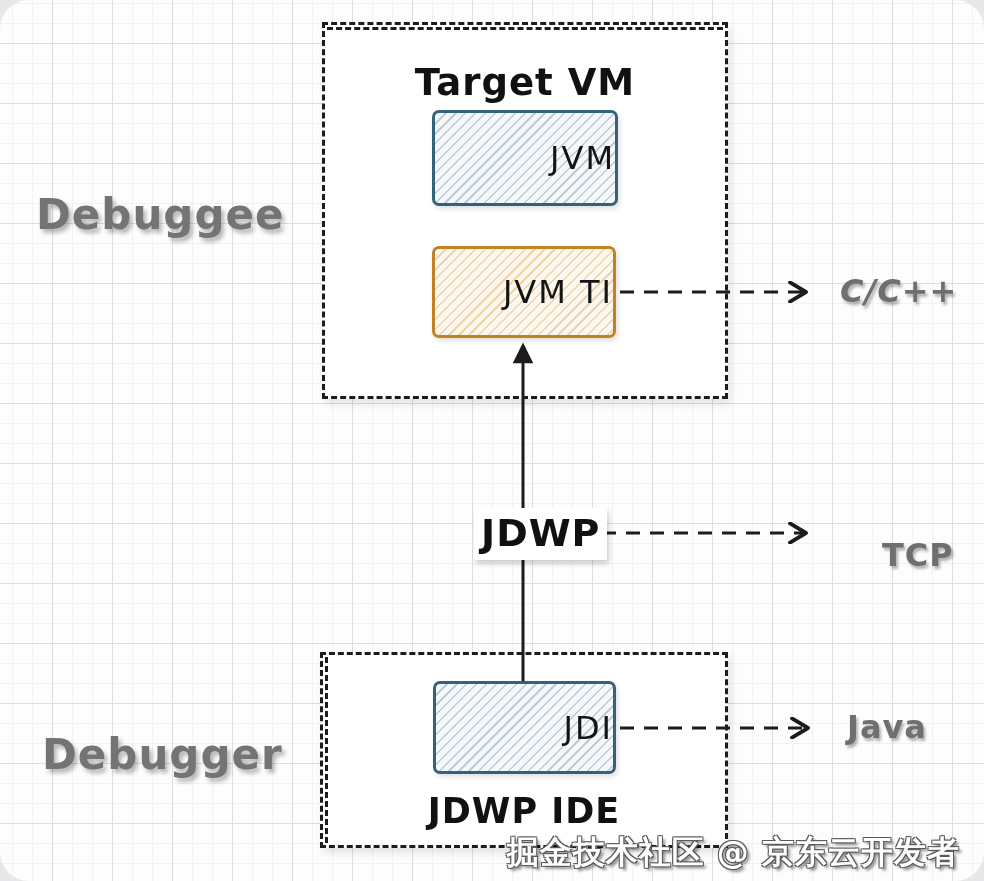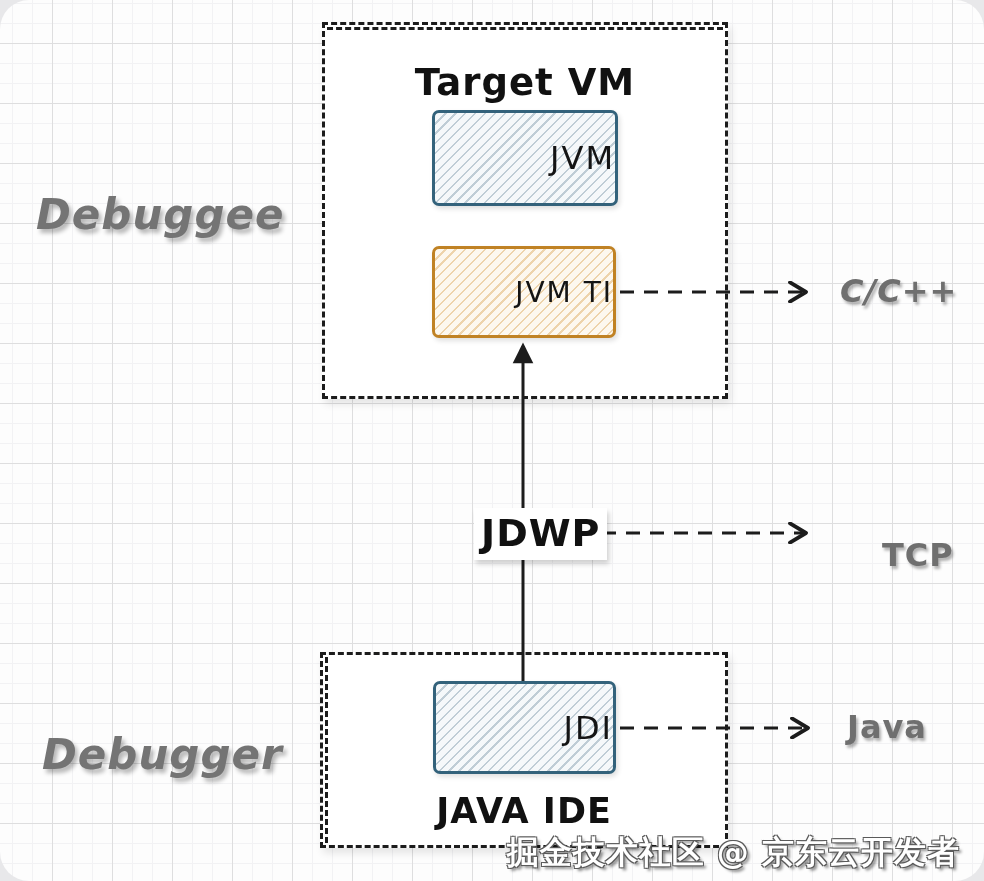--- a/index.html
+++ b/index.html
@@ -59,29 +59,28 @@
       rgba(67,105,130,0.30) 0px, rgba(67,105,130,0.30) 1.6px,
       transparent 1.6px, transparent 7px);
     font-size:32px;letter-spacing:2px;
   }
   .hatch-orange{
     border:3px solid #c08224;
     background-color:#fdf8ef;
     background-image:repeating-linear-gradient(135deg,
       rgba(213,152,62,0.38) 0px, rgba(213,152,62,0.38) 1.6px,
       transparent 1.6px, transparent 7px);
-    font-size:28px;letter-spacing:2px;
+    font-size:32px;letter-spacing:2px;
   }
 
   
   .side-label{
     position:absolute;
     color:#747474;font-size:42px;font-weight:bold;letter-spacing:1px;
     text-shadow:3px 4px 4px rgba(0,0,0,0.28);
-    font-style:italic;
   }
   .endpoint-label{
     position:absolute;
     color:#6f6f6f;font-size:32px;font-weight:bold;letter-spacing:1px;
     text-shadow:2px 3px 3px rgba(0,0,0,0.30);
   }
   .endpoint-label.italic{font-style:italic;}
 
   
   .jdwp-tag{
@@ -117,21 +116,21 @@
 
   <div class="hatch-box hatch-blue" style="left:432px;top:110px;width:186px;height:96px;">
     <span>JVM</span>
   </div>
 
   <div class="hatch-box hatch-orange" style="left:432px;top:246px;width:184px;height:92px;">
     <span>JVM TI</span>
   </div>
 
   <div class="container-box java-ide" style="left:320px;top:652px;width:408px;height:196px;">
-    <div class="box-title title-bottom">JAVA IDE</div>
+    <div class="box-title title-bottom">JDWP IDE</div>
   </div>
 
   <div class="hatch-box hatch-blue" style="left:433px;top:681px;width:183px;height:93px;z-index:6;">
     <span>JDI</span>
   </div>
 
   <svg class="overlay" width="984" height="881" viewBox="0 0 984 881">
     <defs>
       <marker id="arrowOpen" viewBox="0 0 14 14" refX="12" refY="7" markerWidth="8" markerHeight="8" orient="auto">
         <path d="M2,1 L12,7 L2,13" fill="none" stroke="#1c1c1c" stroke-width="2.4" stroke-linecap="round" stroke-linejoin="round"></path>

